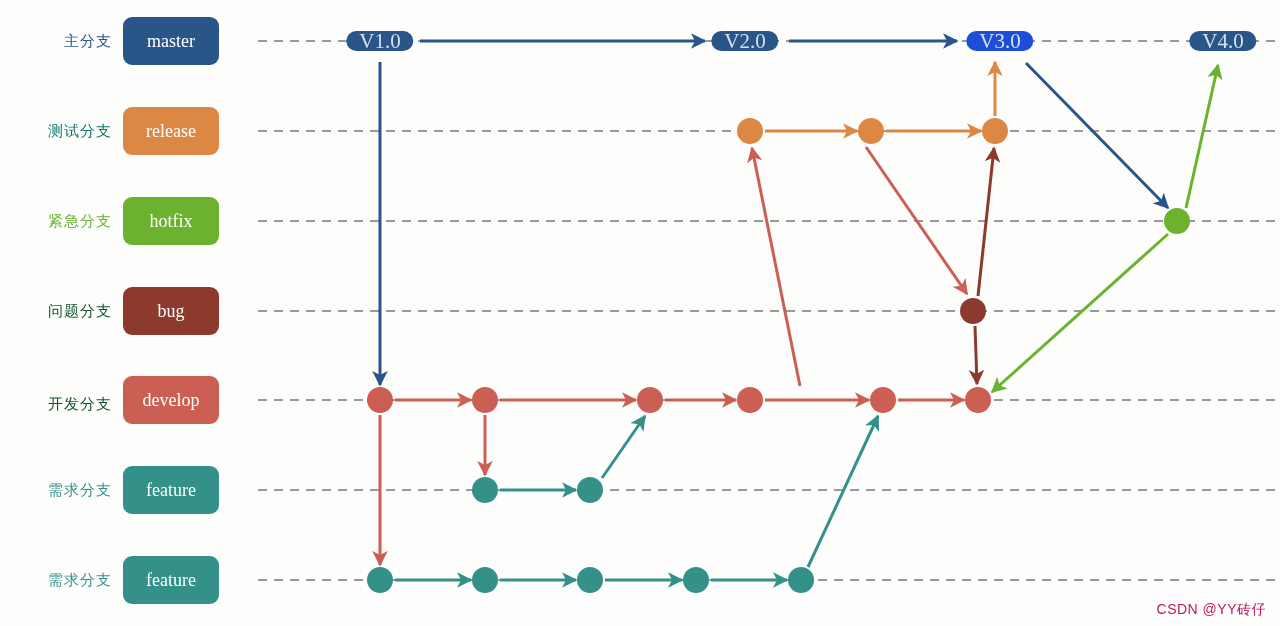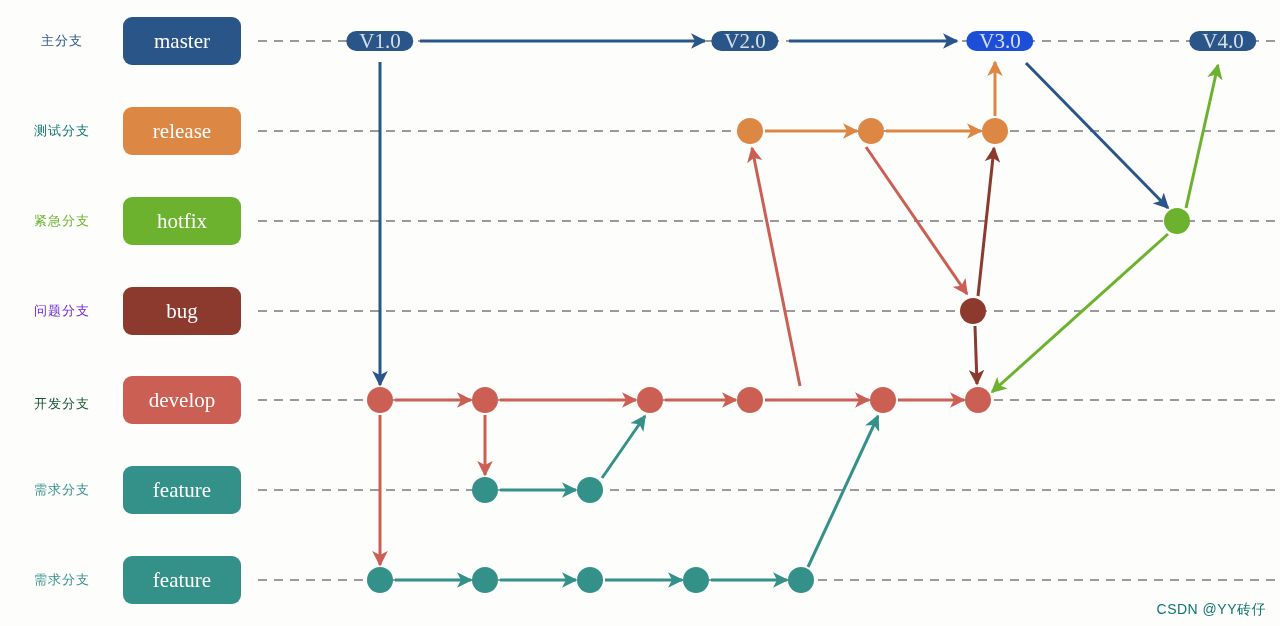--- a/index.html
+++ b/index.html
@@ -6,56 +6,56 @@
   html,body{margin:0;padding:0;background:#fdfdfc;}
   body{
     width:1280px;height:626px;overflow:hidden;
     font-family:"Liberation Serif","DejaVu Serif",serif;
     position:relative;
   }
   #diagram{position:absolute;inset:0;width:1280px;height:626px;}
   .row-label{
     position:absolute;
     font-family:Liberation Serif, serif;
-    font-size:13px;
+    font-size:15px;
     letter-spacing:1px;
     white-space:nowrap;
     transform:translateY(-50%);
-    text-align:center;
+    text-align:right;
     right:auto;
   }
   .branch-pill{
     position:absolute;
-    width:118px;height:48px;
+    width:96px;height:48px;
     border-radius:9px;
     display:flex;align-items:center;justify-content:center;
     color:#ffffff;
     font-family:"Liberation Serif","DejaVu Serif",serif;
-    font-size:21px;
+    font-size:18px;
     transform:translateY(-50%);
     box-sizing:border-box;
   }
   .tag-pill{
     position:absolute;
     height:20px;
     border-radius:18px;
     background:#2a5588;
     color:#d8e0ea;
     display:flex;align-items:center;justify-content:center;
     font-family:"Liberation Serif","DejaVu Serif",serif;
     font-size:21px;
     padding:0 13px;
     transform:translate(-50%,-50%);
     box-sizing:border-box;
     white-space:nowrap;
   }
   .watermark{
     position:absolute;
     right:14px;bottom:7px;
-    color:#0f766e;
+    color:#be185d;
     font-family:"Liberation Sans","DejaVu Sans",sans-serif;
     font-size:14px;
     letter-spacing:0.5px;
   }
 </style>
 </head>
 <body>
 
 <svg id="diagram" viewBox="0 0 1280 626" xmlns="http://www.w3.org/2000/svg">
   <defs id="arrow-defs">
@@ -138,21 +138,21 @@
     </g>
 </svg>
 
 <div id="labels-layer">
     <div class="row-label" style="top: 41px; left: 12px; width: 100px; color: rgb(42, 85, 136);">主分支</div>
     <div class="branch-pill" style="top: 41px; left: 123px; background: rgb(42, 85, 136);">master</div>
     <div class="row-label" style="top: 131px; left: 12px; width: 100px; color: #0f766e;">测试分支</div>
     <div class="branch-pill" style="top: 131px; left: 123px; background: rgb(221, 135, 69);">release</div>
     <div class="row-label" style="top: 221px; left: 12px; width: 100px; color: rgb(108, 178, 46);">紧急分支</div>
     <div class="branch-pill" style="top: 221px; left: 123px; background: rgb(108, 178, 46);">hotfix</div>
-    <div class="row-label" style="top: 311px; left: 12px; width: 100px; color: #6d28d9;">问题分支</div>
+    <div class="row-label" style="top: 311px; left: 12px; width: 100px; color: #14532d;">问题分支</div>
     <div class="branch-pill" style="top: 311px; left: 123px; background: rgb(140, 58, 46);">bug</div>
     <div class="row-label" style="top: 404px; left: 12px; width: 100px; color: #14532d;">开发分支</div>
     <div class="branch-pill" style="top: 400px; left: 123px; background: rgb(203, 95, 83);">develop</div>
     <div class="row-label" style="top: 490px; left: 12px; width: 100px; color: rgb(52, 145, 138);">需求分支</div>
     <div class="branch-pill" style="top: 490px; left: 123px; background: rgb(52, 145, 138);">feature</div>
     <div class="row-label" style="top: 580px; left: 12px; width: 100px; color: rgb(52, 145, 138);">需求分支</div>
     <div class="branch-pill" style="top: 580px; left: 123px; background: rgb(52, 145, 138);">feature</div>
   </div>
 <div id="tags-layer">
     <div class="tag-pill" style="left: 380px; top: 41px; background: rgb(42, 85, 136);">V1.0</div>

